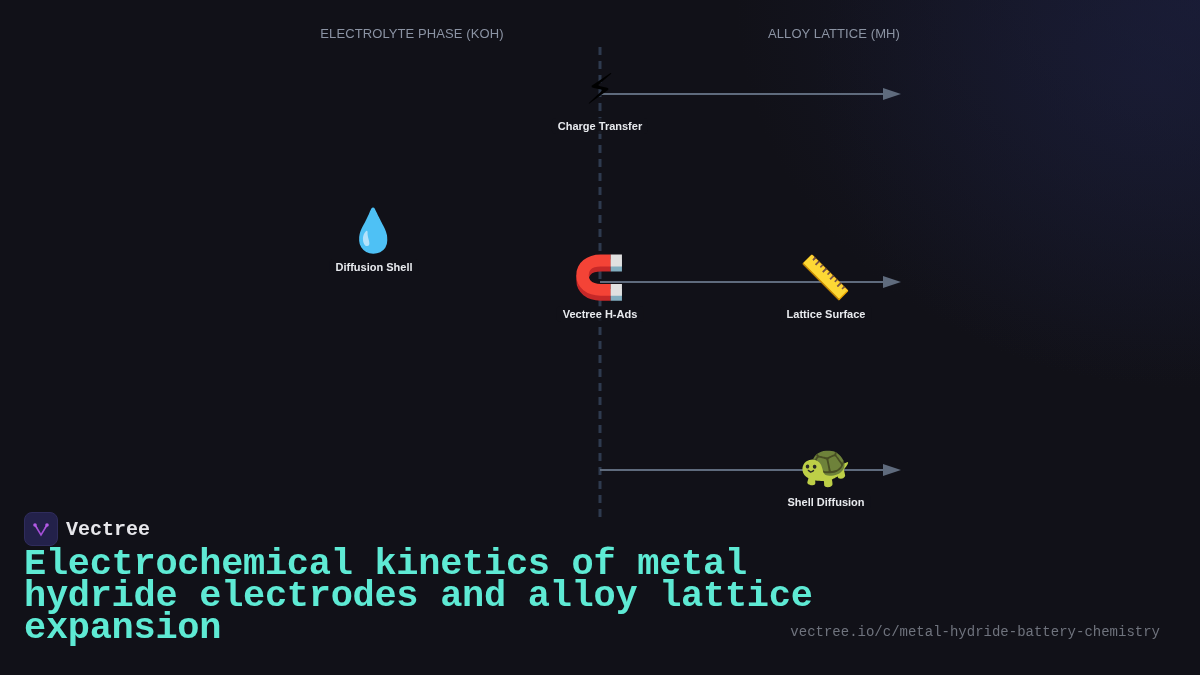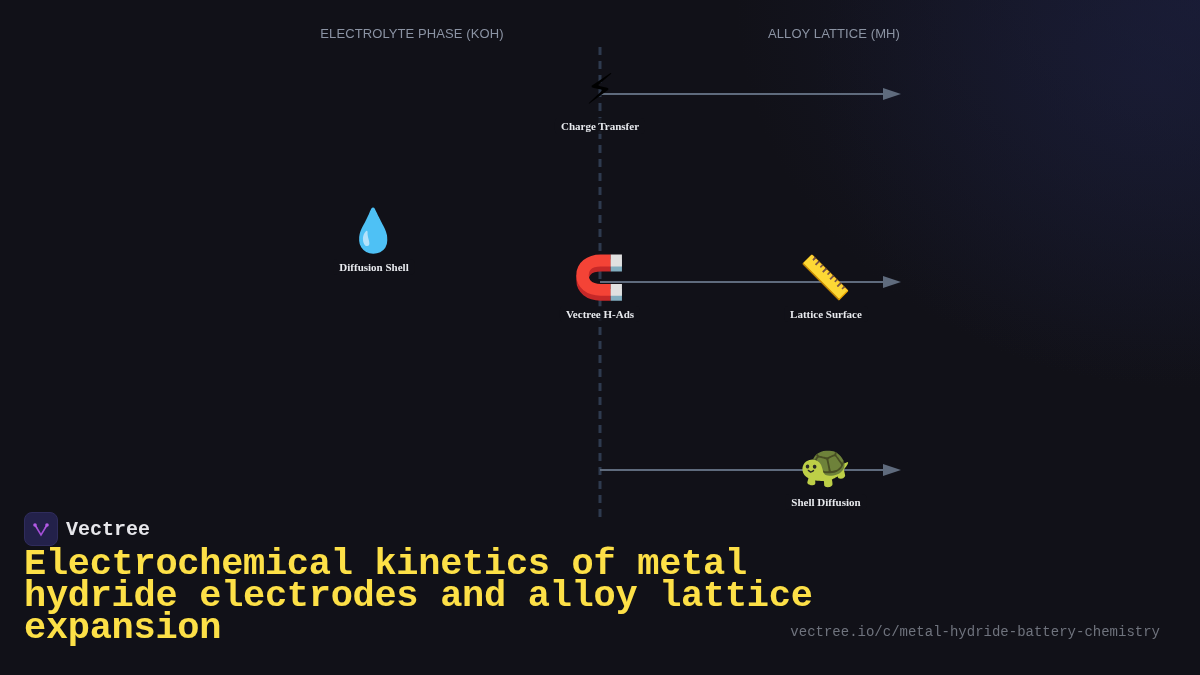--- a/index.html
+++ b/index.html
@@ -25,37 +25,36 @@
     display: flex; flex-direction: column; align-items: center;
   }
   .node .emoji {
     font-size: 42px; line-height: 48px; height: 48px;
     font-family: "DejaVu Sans", sans-serif;
   }
   .node .label {
     margin-top: 4px; font-size: 11px; font-weight: bold; color: #e8eaee;
     white-space: nowrap; padding: 2px 6px; border-radius: 4px;
     background: rgba(17,17,24,0.75);
-    font-family: Liberation Serif, serif;
   }
   .footer { position: absolute; left: 24px; top: 512px; }
   .brand { display: flex; align-items: center; gap: 8px; }
   .brand-logo {
     width: 34px; height: 34px; border-radius: 8px; background: #23214a;
     border: 1px solid #2f2c5c; box-sizing: border-box;
     display: flex; align-items: center; justify-content: center;
   }
   .brand-name {
     font-family: "Liberation Mono", monospace; font-weight: bold;
     font-size: 20px; color: #e6e6ea;
   }
   .title {
     position: absolute; left: 24px; top: 548px; width: 820px; margin: 0;
     font-family: "Liberation Mono", monospace; font-weight: bold;
-    font-size: 37px; line-height: 32px; color: #fde047; letter-spacing: -0.3px;
+    font-size: 37px; line-height: 32px; color: #5eead4; letter-spacing: -0.3px;
   }
   .url {
     position: absolute; right: 40px; top: 624px;
     font-family: "Liberation Mono", monospace; font-size: 14px; color: #6f737d;
   }
 </style>
 </head>
 <body>
 
 <div class="bg-glow"></div>

